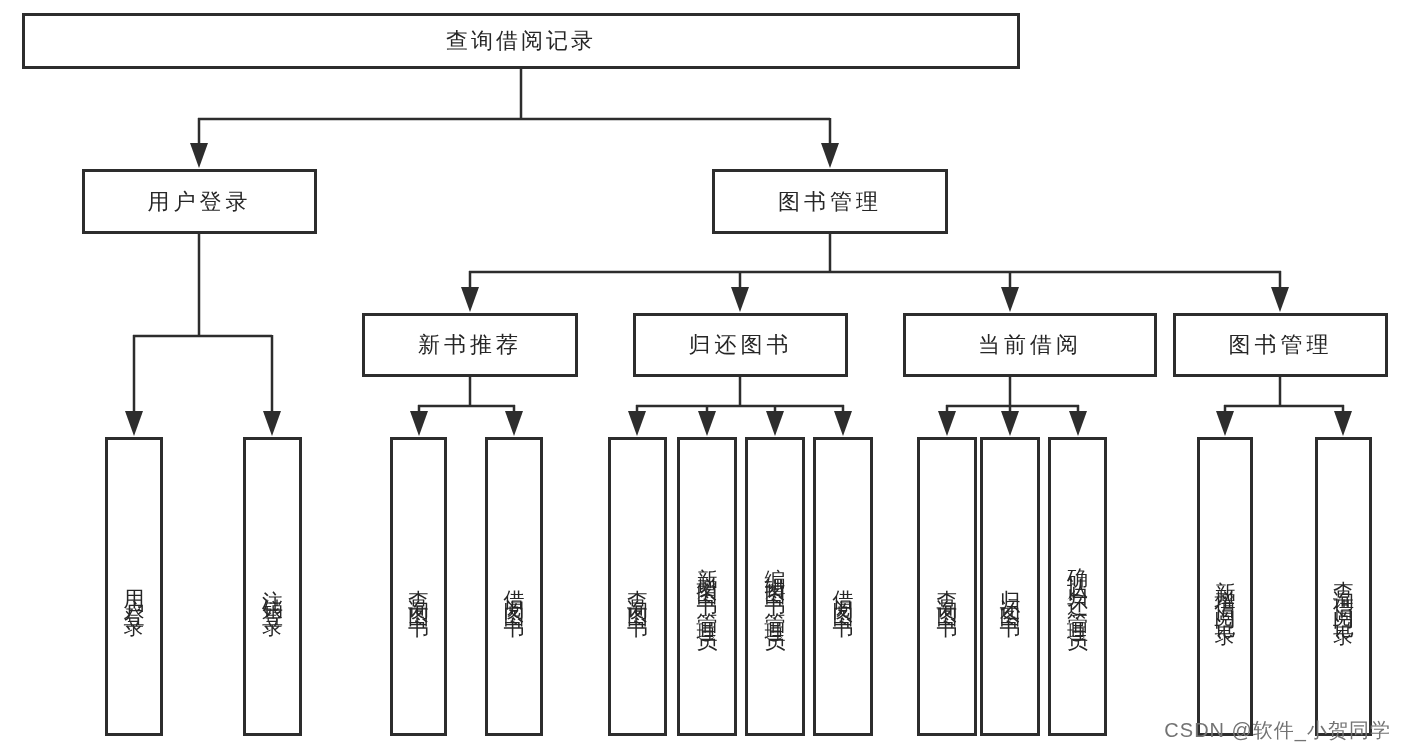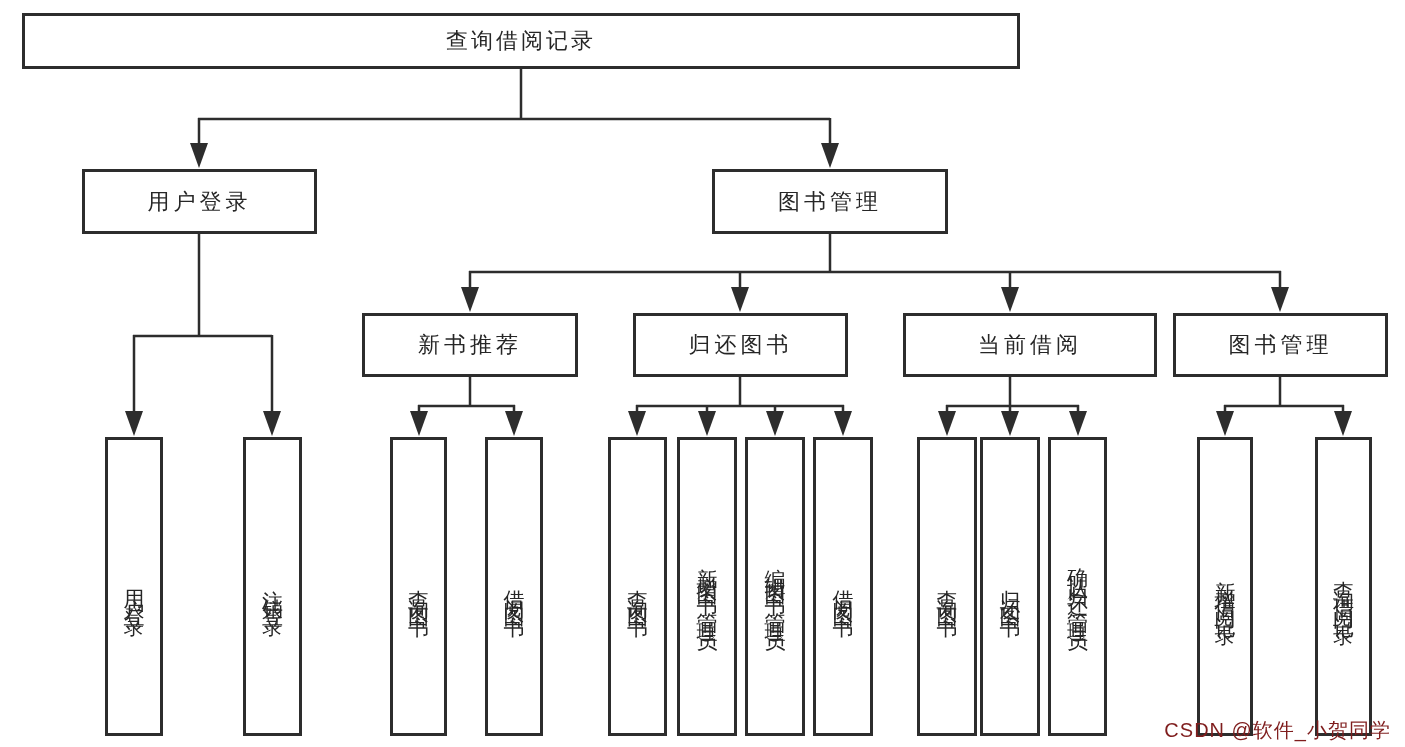--- a/index.html
+++ b/index.html
@@ -19,21 +19,21 @@
     color: #262626; font-size: 22px; letter-spacing: 4px; white-space: nowrap;
   }
   .node.lvl1 { font-size: 22px; letter-spacing: 3px; }
   .node.v {
     writing-mode: vertical-rl; text-orientation: mixed;
     font-size: 21px; letter-spacing: 9px; white-space: normal;
     padding-top: 9px; 
   }
   .watermark {
     position: absolute; right: 14px; bottom: 3px; z-index: 5;
-    color: #7f1d1d; font-size: 20px; letter-spacing: 1px;
+    color: #737373; font-size: 20px; letter-spacing: 1px;
   }
 </style>
 </head>
 <body>
 
 <div class="canvas">
 
   <svg class="connectors" width="1405" height="747" viewBox="0 0 1405 747" aria-hidden="true">
     <g stroke="#2d2d2d" stroke-width="2.5" fill="none">
 

